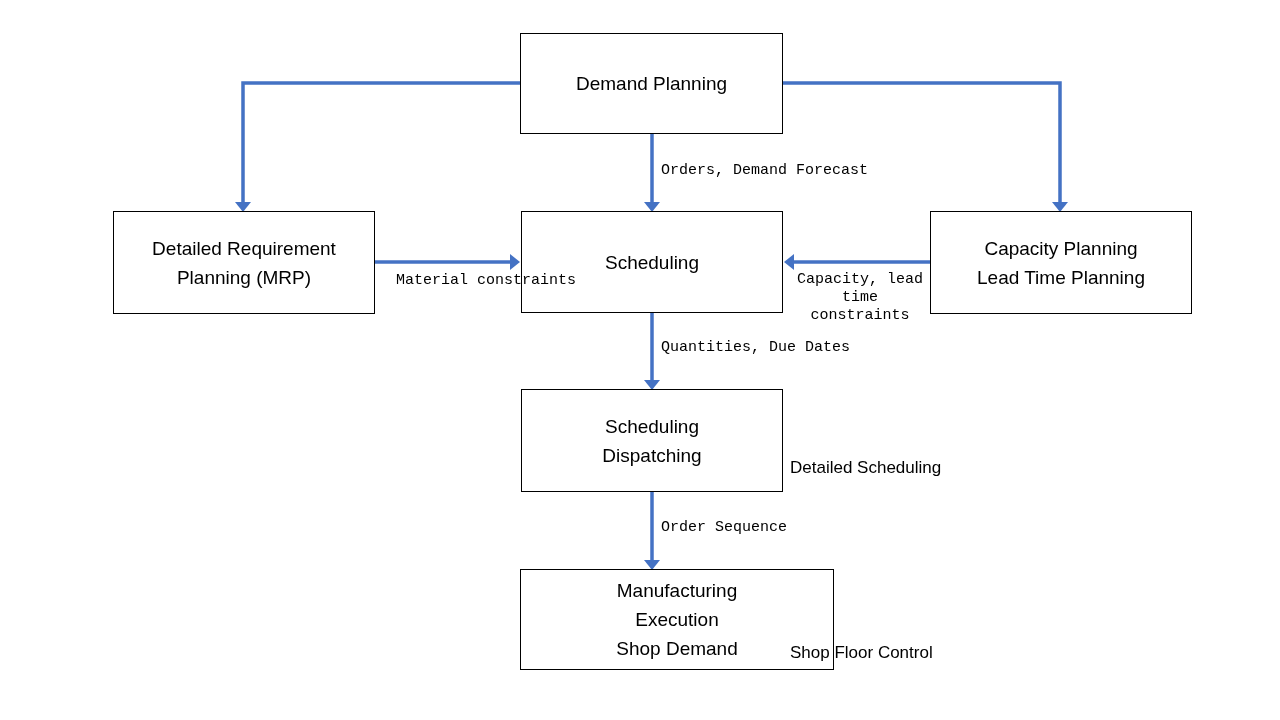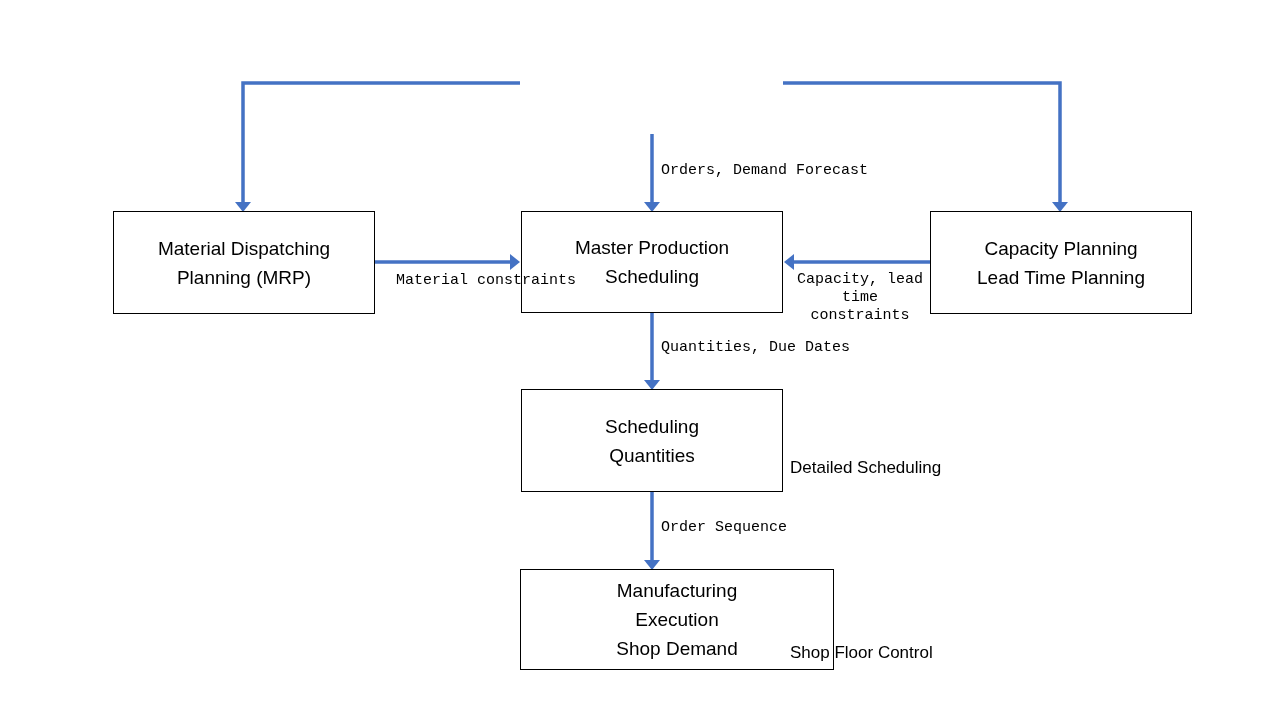--- a/index.html
+++ b/index.html
@@ -96,39 +96,41 @@
     <path class="edge-line" d="M930 262 H794"></path>
     <polygon class="edge-head" points="794,254 794,270 784,262"></polygon>
 
     <path class="edge-line" d="M652 313 V380"></path>
     <polygon class="edge-head" points="644,380 660,380 652,390"></polygon>
 
     <path class="edge-line" d="M652 492 V560"></path>
     <polygon class="edge-head" points="644,560 660,560 652,570"></polygon>
   </svg>
 
+  <div class="box" id="b-demand">
+    <div>Demand Planning</div>
+  </div>
 
   <div class="box" id="b-mrp">
-    <div>Material Dispatching</div>
+    <div>Detailed Requirement</div>
     <div>Planning (MRP)</div>
   </div>
 
   <div class="box" id="b-mps">
-    <div>Master Production</div>
     <div>Scheduling</div>
   </div>
 
   <div class="box" id="b-capacity">
     <div>Capacity Planning</div>
     <div>Lead Time Planning</div>
   </div>
 
   <div class="box" id="b-scheduling">
     <div>Scheduling</div>
-    <div>Quantities</div>
+    <div>Dispatching</div>
   </div>
 
   <div class="box" id="b-manufacturing">
     <div>Manufacturing</div>
     <div>Execution</div>
     <div>Shop Demand</div>
   </div>
 
   <div class="edge-label" id="lbl-orders">Orders, Demand Forecast</div>
   <div class="edge-label" id="lbl-material">Material constraints</div>

